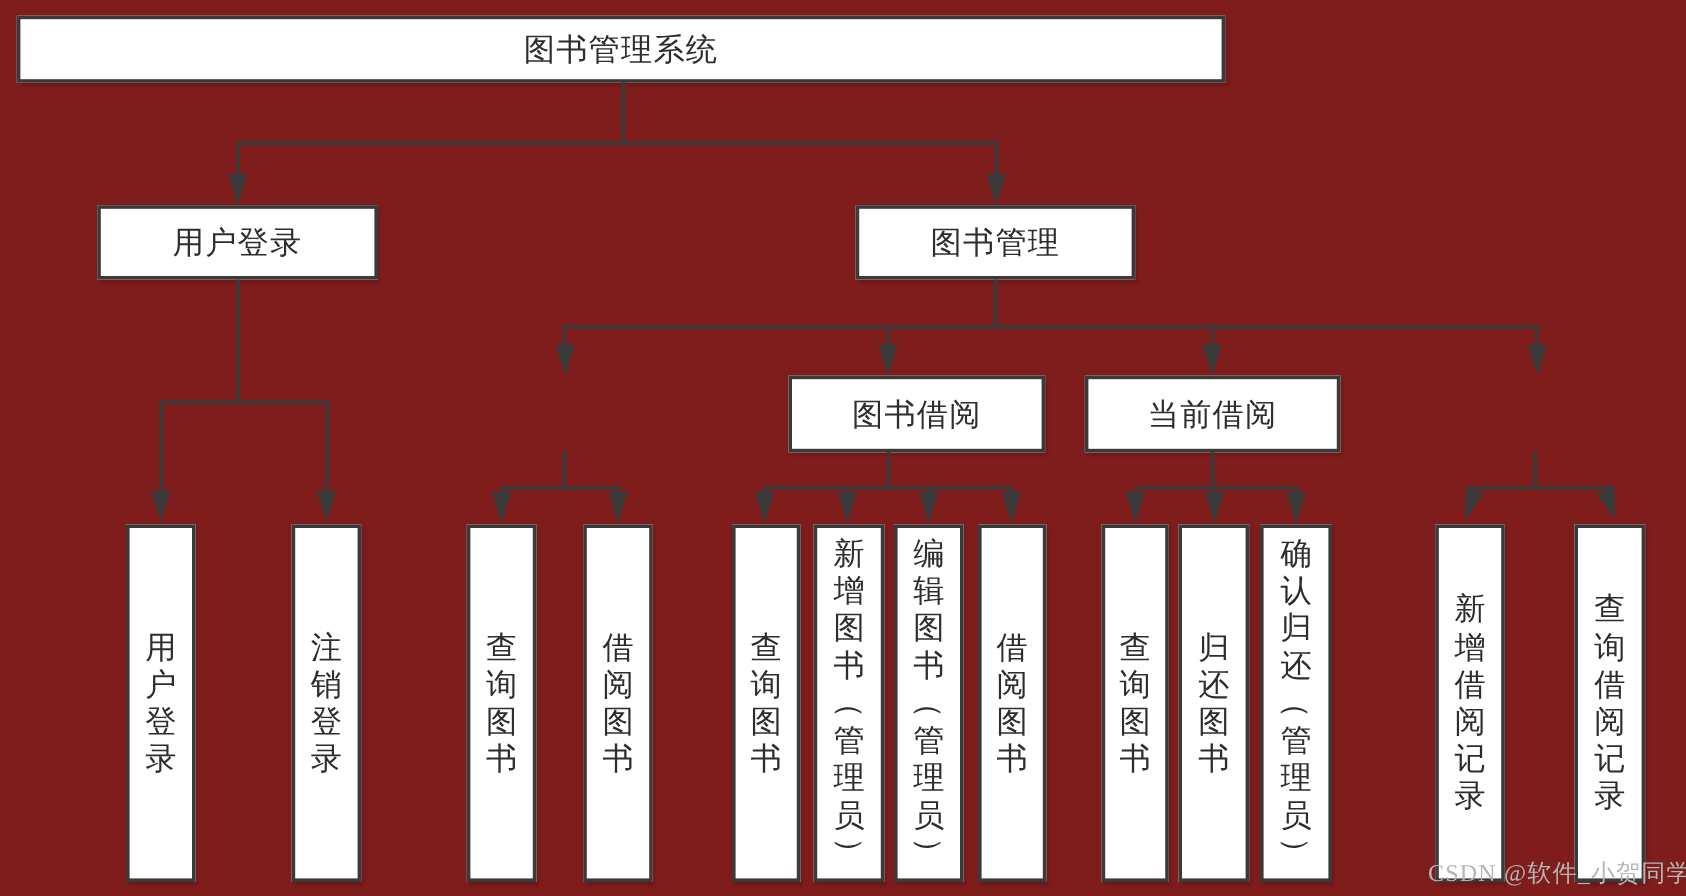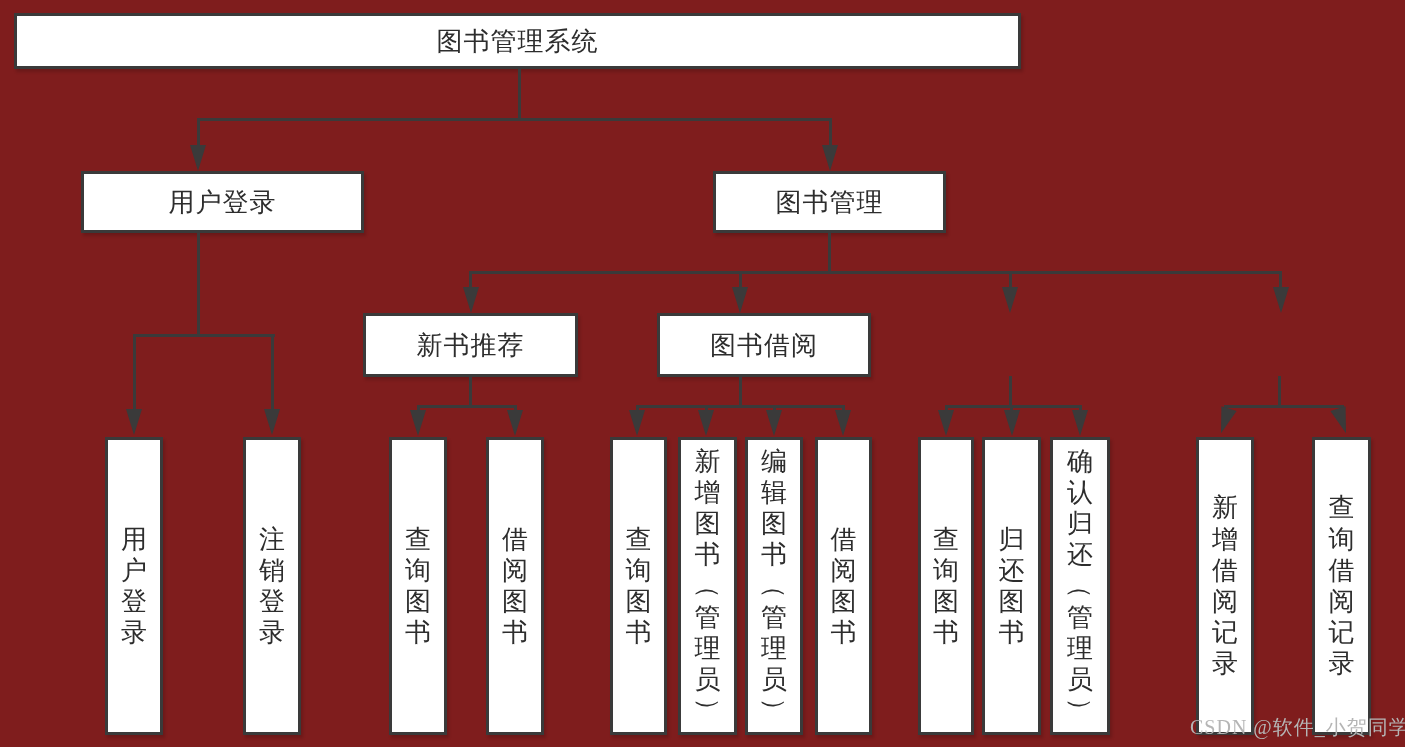--- a/index.html
+++ b/index.html
@@ -31,36 +31,36 @@
 </style>
 </head>
 <body>
 
 <div class="canvas">
 
   <div class="box hnode" style="left:14px;top:13px;width:1007px;height:56px;">
     <span>图书管理系统</span>
   </div>
 
-  <div class="box hnode" style="left:81px;top:171px;width:283px;height:62px;">
+  <div class="box hnode" style="left:81px;top:171px;width:234px;height:62px;">
     <span>用户登录</span>
   </div>
 
   <div class="box hnode" style="left:713px;top:171px;width:233px;height:62px;">
     <span>图书管理</span>
   </div>
 
-  <div class="box hnode" style="left:363px;top:313px;width:215px;height:64px;">
-    <span>新书推荐</span>
-  </div>
 
   <div class="box hnode" style="left:657px;top:313px;width:214px;height:64px;">
     <span>图书借阅</span>
   </div>
 
+  <div class="box hnode" style="left:904px;top:313px;width:213px;height:64px;">
+    <span>当前借阅</span>
+  </div>
 
 
   <div class="box vnode" style="left:105px;top:437px;width:58px;height:298px;">
       <span class="vchar">用</span>
       <span class="vchar">户</span>
       <span class="vchar">登</span>
       <span class="vchar">录</span>
     </div>
   <div class="box vnode" style="left:243px;top:437px;width:58px;height:298px;">
       <span class="vchar">注</span>

